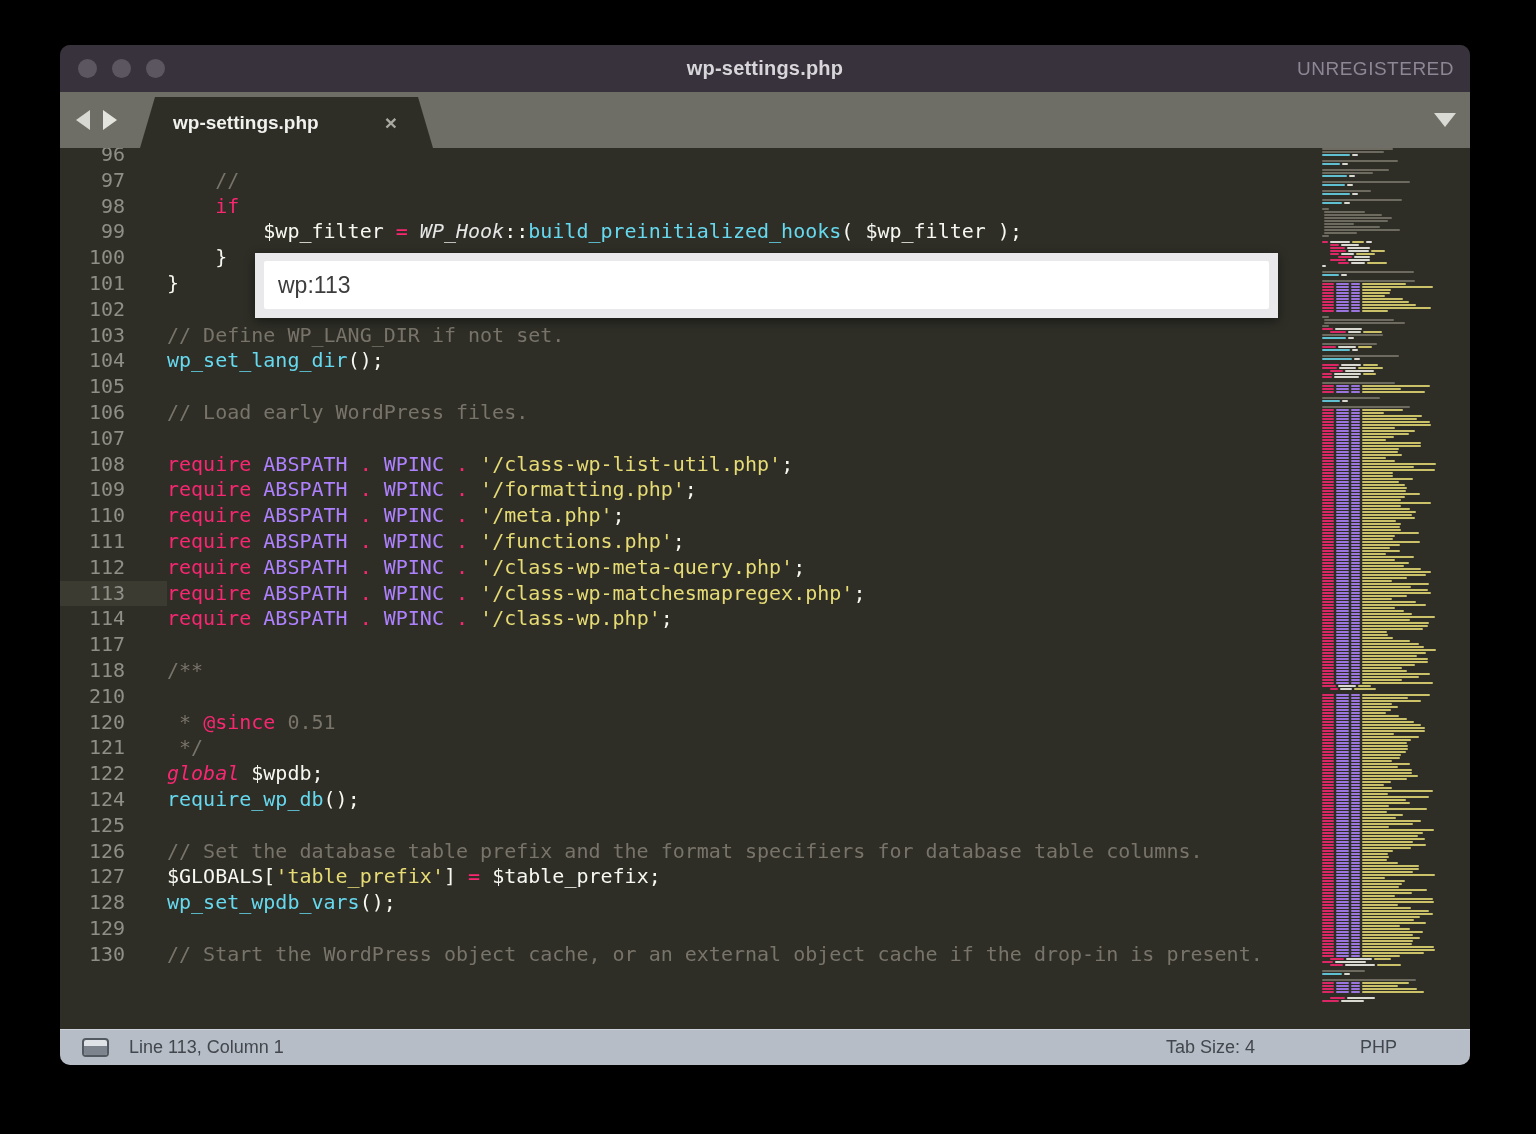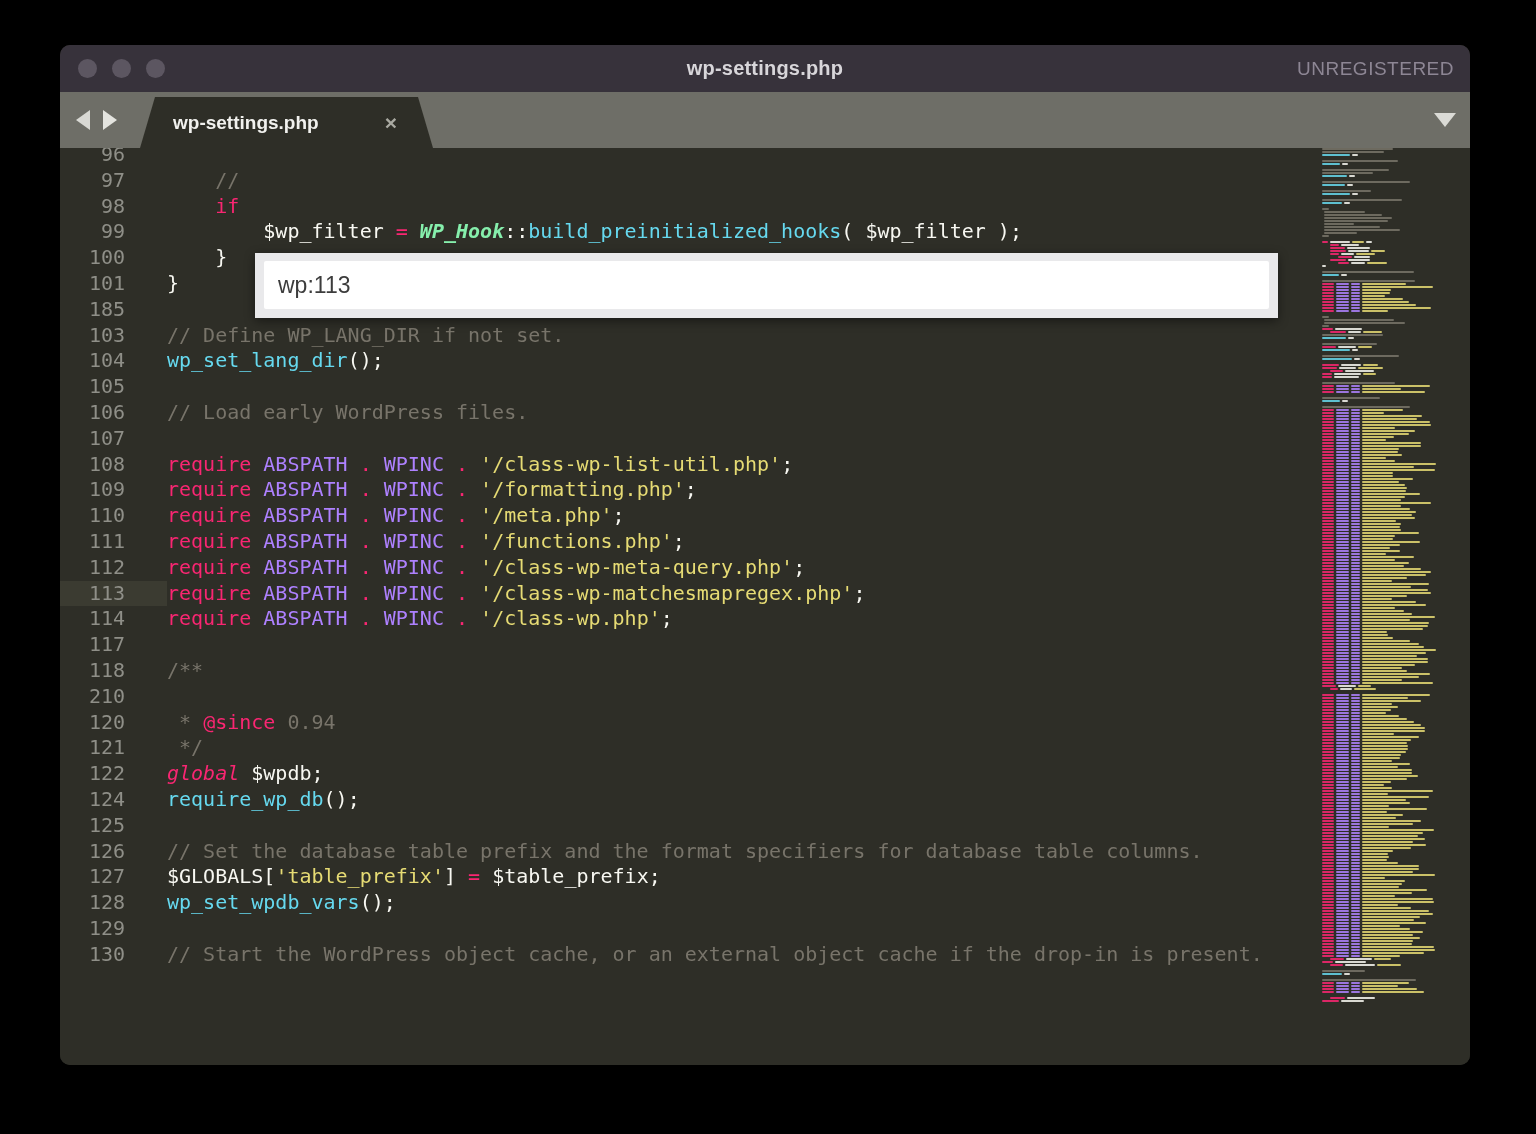--- a/index.html
+++ b/index.html
@@ -45,21 +45,21 @@
          font-family:"DejaVu Sans Mono", monospace; font-size:20px; white-space:pre;align-items:flex-end; }
   .gut { flex:0 0 107px; text-align:right; padding-right:42px; color:#8f8f88; }
   .gut.hl { background:#3b3b31; }
   .codeln { margin:0; font:inherit; color:#f8f8f2; }
   .tok-c { color:#78746a; }
   .tok-k { color:#f92672; }
   .tok-ki { color:#f92672; font-style:italic; }
   .tok-p { color:#ae81ff; }
   .tok-s { color:#e6db74; }
   .tok-f { color:#66d9ef; }
-  .tok-fi { color:#86efac; font-style:italic;font-weight:bold; }
+  .tok-fi { color:#e5e5e5; font-style:italic; }
   .tok-w { color:#f8f8f2; }
   .tab-ind { display:inline-block; width:4ch; border-left:1px dotted rgba(255,255,255,.14); }
 
   
   .minimap { position:absolute; top:0; right:8px; width:144px; bottom:0; overflow:hidden; }
   .mrow { height:2px; margin-bottom:1px; display:flex; }
   .mrow span { height:2px; border-radius:1px; }
 
   
   .goto-overlay { position:absolute; left:195px; top:105px; width:1023px; height:65px;
@@ -104,37 +104,37 @@
   </div>
 
   <div class="editor">
     <div class="code-scroll" id="code">
         <div class="row"><span class="gut">96</span><pre class="codeln"><span class="tab-ind"></span></pre></div>
         <div class="row"><span class="gut">97</span><pre class="codeln"><span class="tab-ind"></span><span class="tok-c">// </span></pre></div>
         <div class="row"><span class="gut">98</span><pre class="codeln"><span class="tab-ind"></span><span class="tok-k">if </span></pre></div>
         <div class="row"><span class="gut">99</span><pre class="codeln"><span class="tab-ind"></span><span class="tab-ind"></span><span class="tok-w">$wp_filter </span><span class="tok-k">= </span><span class="tok-fi">WP_Hook</span><span class="tok-w">::</span><span class="tok-f">build_preinitialized_hooks</span><span class="tok-w">( $wp_filter );</span></pre></div>
         <div class="row"><span class="gut">100</span><pre class="codeln"><span class="tab-ind"></span><span class="tok-w">}</span></pre></div>
         <div class="row"><span class="gut">101</span><pre class="codeln"><span class="tok-w">}</span></pre></div>
-        <div class="row"><span class="gut">185</span><pre class="codeln"></pre></div>
+        <div class="row"><span class="gut">102</span><pre class="codeln"></pre></div>
         <div class="row"><span class="gut">103</span><pre class="codeln"><span class="tok-c">// Define WP_LANG_DIR if not set.</span></pre></div>
         <div class="row"><span class="gut">104</span><pre class="codeln"><span class="tok-f">wp_set_lang_dir</span><span class="tok-w">();</span></pre></div>
         <div class="row"><span class="gut">105</span><pre class="codeln"></pre></div>
         <div class="row"><span class="gut">106</span><pre class="codeln"><span class="tok-c">// Load early WordPress files.</span></pre></div>
         <div class="row"><span class="gut">107</span></div>
         <div class="row"><span class="gut">108</span><pre class="codeln"><span class="tok-k">require </span><span class="tok-p">ABSPATH</span><span class="tok-k"> . </span><span class="tok-p">WPINC</span><span class="tok-k"> . </span><span class="tok-s">'/class-wp-list-util.php'</span><span class="tok-w">;</span></pre></div>
         <div class="row"><span class="gut">109</span><pre class="codeln"><span class="tok-k">require </span><span class="tok-p">ABSPATH</span><span class="tok-k"> . </span><span class="tok-p">WPINC</span><span class="tok-k"> . </span><span class="tok-s">'/formatting.php'</span><span class="tok-w">;</span></pre></div>
         <div class="row"><span class="gut">110</span><pre class="codeln"><span class="tok-k">require </span><span class="tok-p">ABSPATH</span><span class="tok-k"> . </span><span class="tok-p">WPINC</span><span class="tok-k"> . </span><span class="tok-s">'/meta.php'</span><span class="tok-w">;</span></pre></div>
         <div class="row"><span class="gut">111</span><pre class="codeln"><span class="tok-k">require </span><span class="tok-p">ABSPATH</span><span class="tok-k"> . </span><span class="tok-p">WPINC</span><span class="tok-k"> . </span><span class="tok-s">'/functions.php'</span><span class="tok-w">;</span></pre></div>
         <div class="row"><span class="gut">112</span><pre class="codeln"><span class="tok-k">require </span><span class="tok-p">ABSPATH</span><span class="tok-k"> . </span><span class="tok-p">WPINC</span><span class="tok-k"> . </span><span class="tok-s">'/class-wp-meta-query.php'</span><span class="tok-w">;</span></pre></div>
         <div class="row"><span class="gut hl">113</span><pre class="codeln"><span class="tok-k">require </span><span class="tok-p">ABSPATH</span><span class="tok-k"> . </span><span class="tok-p">WPINC</span><span class="tok-k"> . </span><span class="tok-s">'/class-wp-matchesmapregex.php'</span><span class="tok-w">;</span></pre></div>
         <div class="row"><span class="gut">114</span><pre class="codeln"><span class="tok-k">require </span><span class="tok-p">ABSPATH</span><span class="tok-k"> . </span><span class="tok-p">WPINC</span><span class="tok-k"> . </span><span class="tok-s">'/class-wp.php'</span><span class="tok-w">;</span></pre></div>
         <div class="row"><span class="gut">117</span><pre class="codeln"></pre></div>
         <div class="row"><span class="gut">118</span><pre class="codeln"><span class="tok-c">/**</span></pre></div>
         <div class="row"><span class="gut">210</span></div>
-        <div class="row"><span class="gut">120</span><pre class="codeln"><span class="tok-c"> * </span><span class="tok-k">@since</span><span class="tok-c"> 0.94</span></pre></div>
+        <div class="row"><span class="gut">120</span><pre class="codeln"><span class="tok-c"> * </span><span class="tok-k">@since</span><span class="tok-c"> 0.51</span></pre></div>
         <div class="row"><span class="gut">121</span><pre class="codeln"><span class="tok-c"> */</span></pre></div>
         <div class="row"><span class="gut">122</span><pre class="codeln"><span class="tok-ki">global</span><span class="tok-w"> $wpdb;</span></pre></div>
         <div class="row"><span class="gut">124</span><pre class="codeln"><span class="tok-f">require_wp_db</span><span class="tok-w">();</span></pre></div>
         <div class="row"><span class="gut">125</span><pre class="codeln"></pre></div>
         <div class="row"><span class="gut">126</span><pre class="codeln"><span class="tok-c">// Set the database table prefix and the format specifiers for database table columns.</span></pre></div>
         <div class="row"><span class="gut">127</span><pre class="codeln"><span class="tok-w">$GLOBALS[</span><span class="tok-s">'table_prefix'</span><span class="tok-w">] </span><span class="tok-k">= </span><span class="tok-w">$table_prefix;</span></pre></div>
         <div class="row"><span class="gut">128</span><pre class="codeln"><span class="tok-f">wp_set_wpdb_vars</span><span class="tok-w">();</span></pre></div>
         <div class="row"><span class="gut">129</span><pre class="codeln"></pre></div>
         <div class="row"><span class="gut">130</span><pre class="codeln"><span class="tok-c">// Start the WordPress object cache, or an external object cache if the drop-in is present.</span></pre></div>
       </div>
@@ -1604,14 +1604,22 @@
           <span style="width: 23.0736px; background: rgb(248, 248, 242); opacity: 0.85; margin-right: 2px;"></span>
           <span style="width: 0px; background: rgb(230, 219, 116); opacity: 0.85; margin-right: 2px;"></span>
         </div>
       </div>
 
     <div class="goto-overlay">
       <input class="goto-input" id="gotoInput" readonly="" value="wp:113" style="">
     </div>
   </div>
 
+  <div class="statusbar">
+    <span class="sb-icon"></span>
+    <span>Line 113, Column 1</span>
+    <span class="sb-right">
+      <span>Tab Size: 4</span>
+      <span>PHP</span>
+    </span>
+  </div>
 
 </div>
 
 </body></html>

